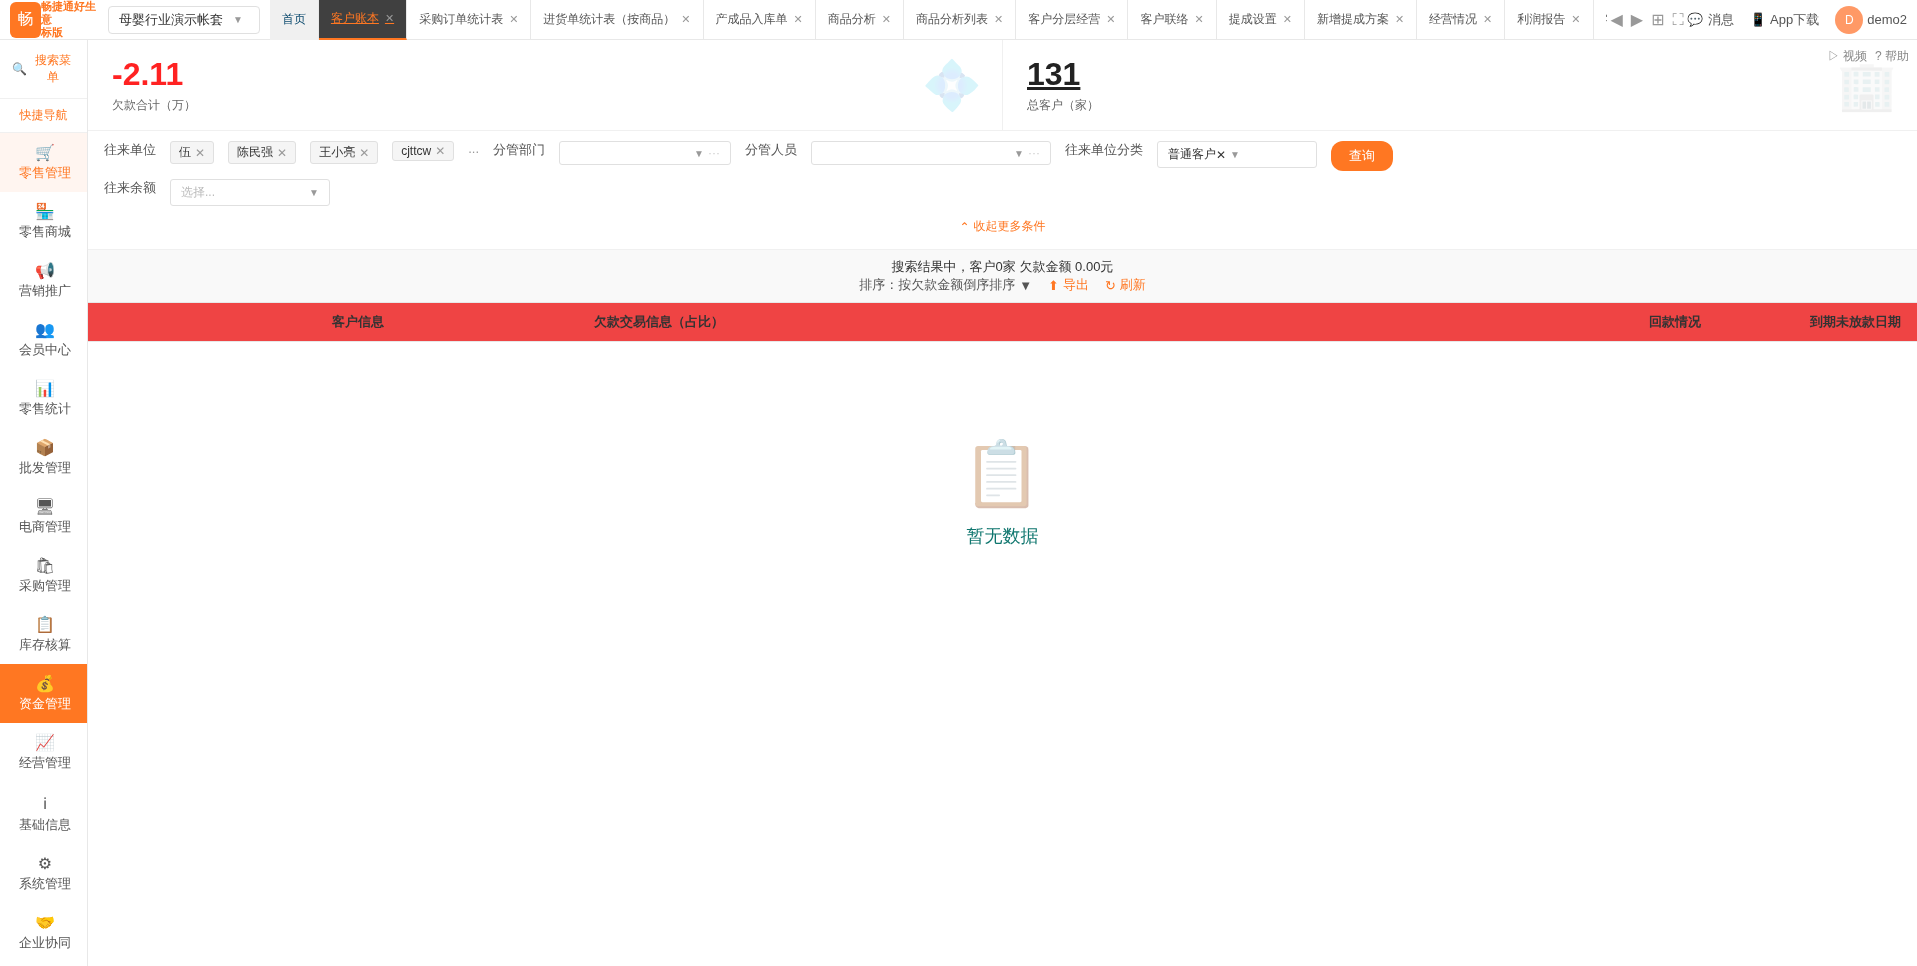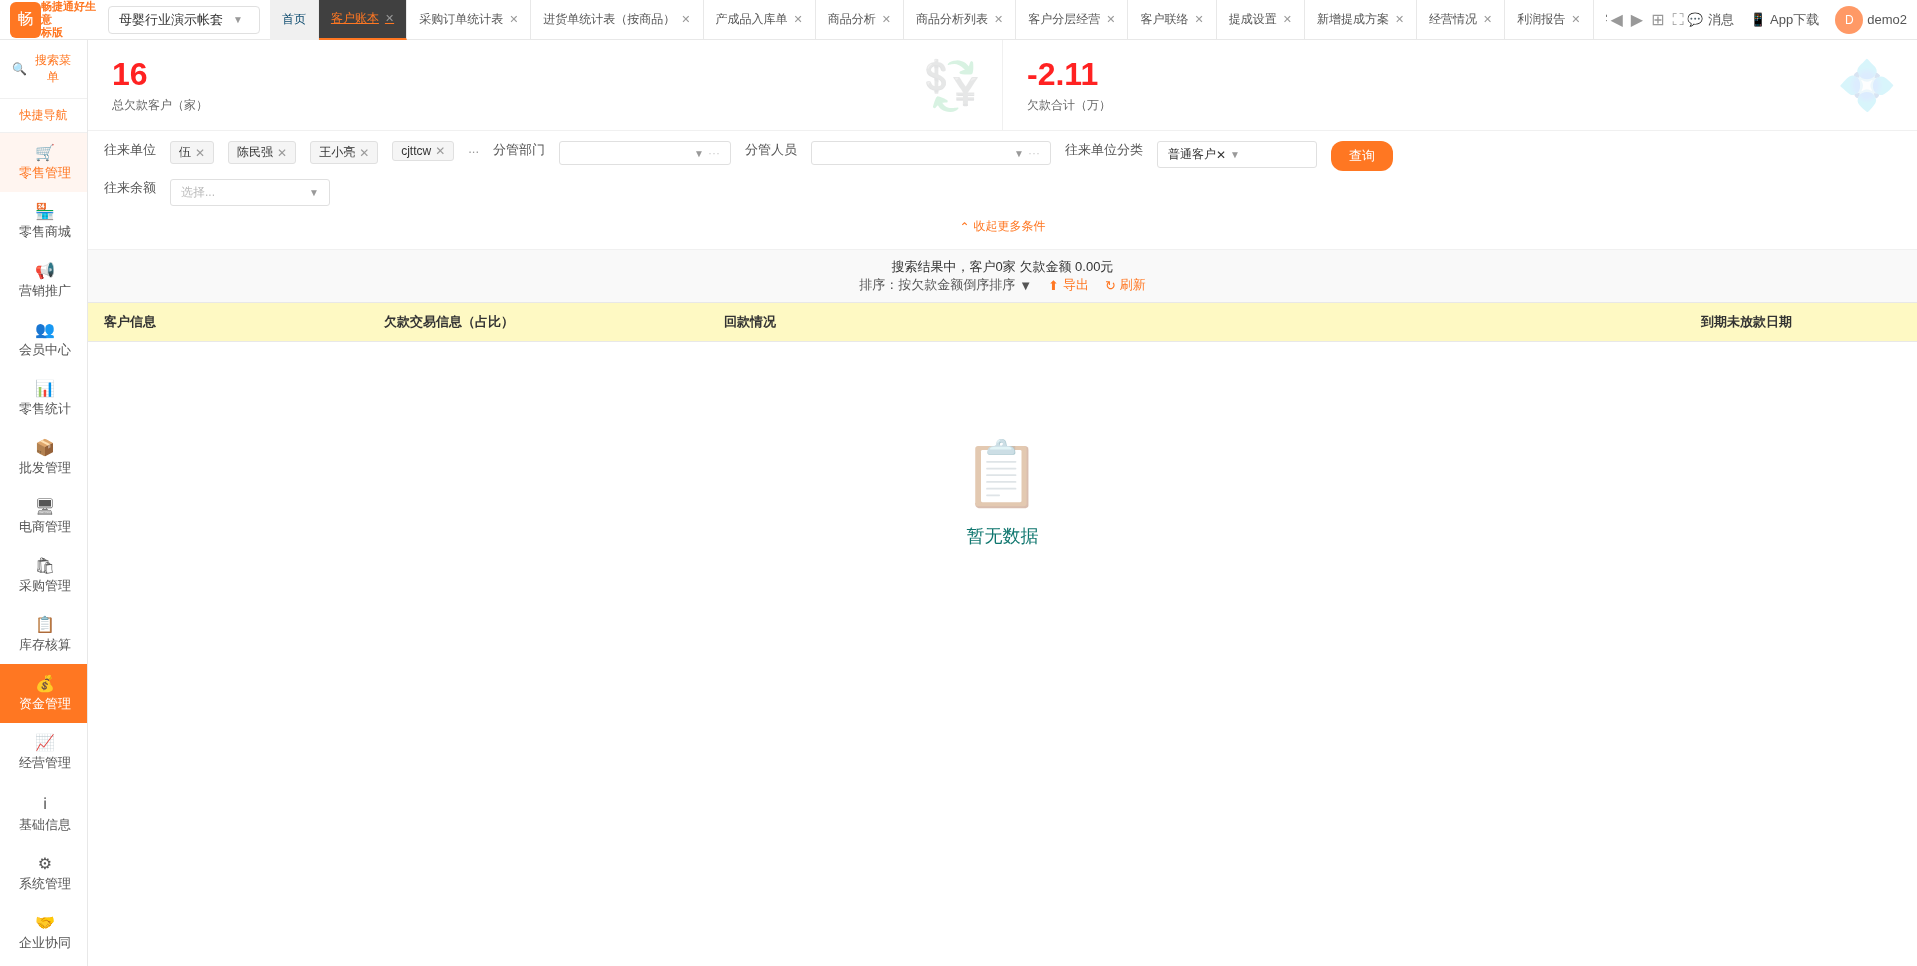--- a/index.html
+++ b/index.html
@@ -61,21 +61,21 @@
 
     
     .result-bar { display: flex; align-items: center; justify-content: space-between; padding: 8px 16px; background: #f9f9f9; border-bottom: 1px solid #e8e8e8; flex-shrink: 0; flex-direction: column; }
     .result-info { font-size: 13px; color: #333; }
     .result-actions { display: flex; align-items: center; gap: 16px; font-size: 13px; }
     .sort-btn { display: flex; align-items: center; gap: 4px; cursor: pointer; color: #555; }
     .action-btn { display: flex; align-items: center; gap: 4px; cursor: pointer; color: #ff7722; }
 
     
     .table-container { flex: 1; overflow: auto; background: #fff; }
-    .table-header { display: flex; padding: 10px 16px; background: #fef9c3; border-bottom: 1px solid #e8e8e8; font-weight: bold; font-size: 13px; color: #333; }
+    .table-header { display: flex; padding: 10px 16px; background: #ef4444; border-bottom: 1px solid #e8e8e8; font-weight: bold; font-size: 13px; color: #333; text-align: right; }
     .col-1 { flex: 0 0 280px; }
     .col-2 { flex: 0 0 340px; }
     .col-3 { flex: 1; }
     .col-4 { flex: 0 0 200px; }
 
     
     .empty-state { display: flex; flex-direction: column; align-items: center; justify-content: center; height: 300px; color: #ccc; }
     .empty-icon { font-size: 64px; margin-bottom: 12px; opacity: 0.4; color: #ffaa77; }
     .empty-text { font-size: 18px; color: #0f766e; }
 
@@ -208,28 +208,32 @@
             <span>企业协同</span>
           </div>
           <div class="sidebar-nav-item"></div>
         </div>
     </div>
 
     <div class="content-area">
 
       <div class="stats-row">
         <div class="stat-card">
-          <div class="stat-value">16</div>
-          <div class="stat-label">总欠款客户（家）</div>
-          <div class="stat-icon">💱</div>
-        </div>
-        <div class="stat-card">
           <div class="stat-value">-2.11</div>
           <div class="stat-label">欠款合计（万）</div>
           <div class="stat-icon">💠</div>
+        </div>
+        <div class="stat-card">
+          <div class="stat-value black">131</div>
+          <div class="stat-label">总客户（家）</div>
+          <div class="stat-icon">🏢</div>
+          <div class="video-help">
+            <span>▷ <span>视频</span></span>
+            <span>? <span>帮助</span></span>
+          </div>
         </div>
       </div>
 
       <div class="filter-area">
         <div class="filter-row">
           <span class="filter-label">往来单位</span>
           <div class="filter-tag">
             <span>伍</span>
             <span class="x">✕</span>
           </div>

